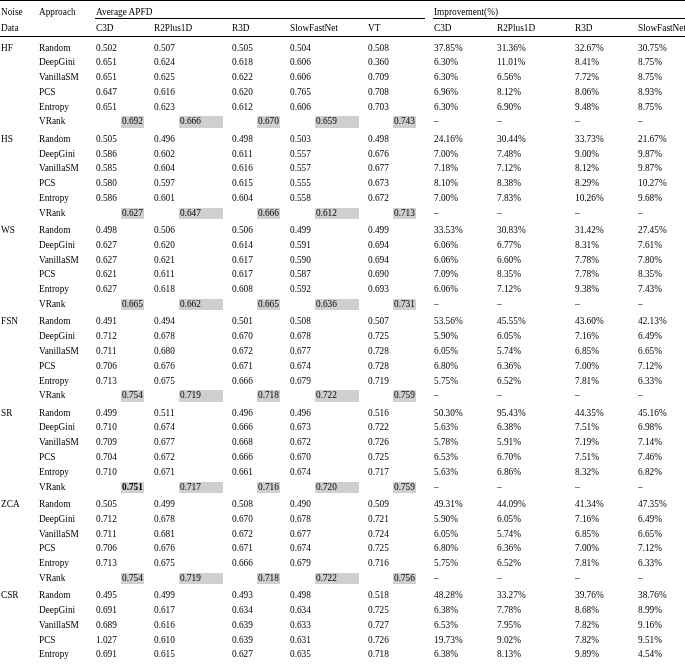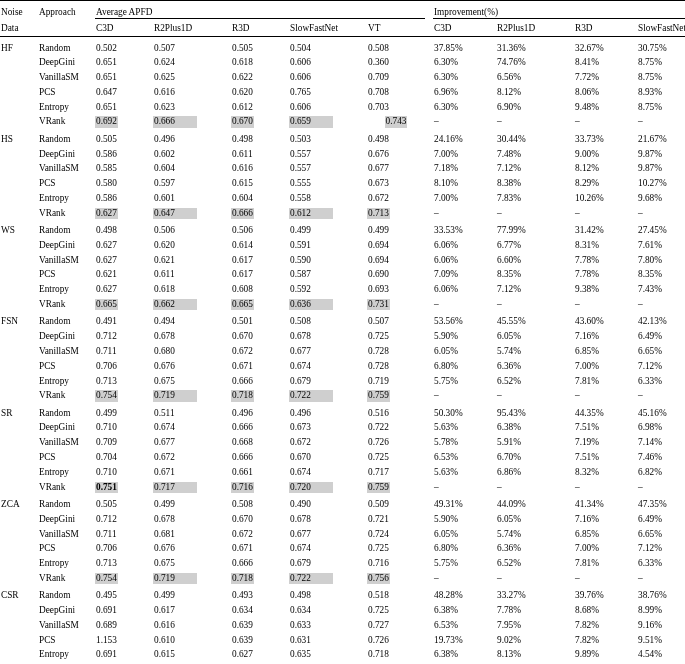--- a/index.html
+++ b/index.html
@@ -64,20 +64,21 @@
   .c-imp-w   { width: 78px;  }
 
   .vrank-label { font-weight: bold; }
 
   .cellwrap {
     display: inline-block;
     padding: 1px 1px 1px 1px;
   }
   .hl .cellwrap {
     background: #cfcfcf;
+    margin-left: 26px;
   }
   .hl-wide .cellwrap {
     background: #cfcfcf;
     padding-right: 22px;
   }
   .dash { letter-spacing: 0; }
 </style>
 </head>
 <body>
 
@@ -164,21 +165,21 @@
         <tr class="datarow">
           <td><span class="cellwrap"></span></td>
           <td><span class="cellwrap">DeepGini</span></td>
           <td><span class="cellwrap">0.651</span></td>
           <td><span class="cellwrap">0.624</span></td>
           <td><span class="cellwrap">0.618</span></td>
           <td><span class="cellwrap">0.606</span></td>
           <td><span class="cellwrap">0.360</span></td>
           <td><span class="cellwrap"></span></td>
           <td><span class="cellwrap">6.30%</span></td>
-          <td><span class="cellwrap">74.76%</span></td>
+          <td><span class="cellwrap">11.01%</span></td>
           <td><span class="cellwrap">8.41%</span></td>
           <td><span class="cellwrap">8.75%</span></td>
         </tr>
         <tr class="datarow">
           <td><span class="cellwrap"></span></td>
           <td><span class="cellwrap">VanillaSM</span></td>
           <td><span class="cellwrap">0.651</span></td>
           <td><span class="cellwrap">0.625</span></td>
           <td><span class="cellwrap">0.622</span></td>
           <td><span class="cellwrap">0.606</span></td>
@@ -217,21 +218,21 @@
           <td><span class="cellwrap">9.48%</span></td>
           <td><span class="cellwrap">8.75%</span></td>
         </tr>
         <tr class="datarow">
           <td><span class="cellwrap"></span></td>
           <td class="vrank-label"><span class="cellwrap">VRank</span></td>
           <td class="hl" style="font-weight: normal;"><span class="cellwrap">0.692</span></td>
           <td class="hl hl-wide" style="font-weight: normal;"><span class="cellwrap">0.666</span></td>
           <td class="hl" style="font-weight: normal;"><span class="cellwrap">0.670</span></td>
           <td class="hl hl-wide" style="font-weight: normal;"><span class="cellwrap">0.659</span></td>
-          <td class="hl" style="font-weight: normal; text-align: center;"><span class="cellwrap">0.743</span></td>
+          <td class="hl" style="font-weight: normal;"><span class="cellwrap">0.743</span></td>
           <td><span class="cellwrap"></span></td>
           <td class="dash"><span class="cellwrap">–</span></td>
           <td class="dash"><span class="cellwrap">–</span></td>
           <td class="dash"><span class="cellwrap">–</span></td>
           <td class="dash"><span class="cellwrap">–</span></td>
         </tr>
         <tr class="datarow grpfirst">
           <td><span class="cellwrap">HS</span></td>
           <td><span class="cellwrap">Random</span></td>
           <td><span class="cellwrap">0.505</span></td>
@@ -318,21 +319,21 @@
         <tr class="datarow grpfirst">
           <td><span class="cellwrap">WS</span></td>
           <td><span class="cellwrap">Random</span></td>
           <td><span class="cellwrap">0.498</span></td>
           <td><span class="cellwrap">0.506</span></td>
           <td><span class="cellwrap">0.506</span></td>
           <td><span class="cellwrap">0.499</span></td>
           <td><span class="cellwrap">0.499</span></td>
           <td><span class="cellwrap"></span></td>
           <td><span class="cellwrap">33.53%</span></td>
-          <td><span class="cellwrap">77.99%</span></td>
+          <td><span class="cellwrap">30.83%</span></td>
           <td><span class="cellwrap">31.42%</span></td>
           <td><span class="cellwrap">27.45%</span></td>
         </tr>
         <tr class="datarow">
           <td><span class="cellwrap"></span></td>
           <td><span class="cellwrap">DeepGini</span></td>
           <td><span class="cellwrap">0.627</span></td>
           <td><span class="cellwrap">0.620</span></td>
           <td><span class="cellwrap">0.614</span></td>
           <td><span class="cellwrap">0.591</span></td>
@@ -689,21 +690,21 @@
           <td><span class="cellwrap">0.727</span></td>
           <td><span class="cellwrap"></span></td>
           <td><span class="cellwrap">6.53%</span></td>
           <td><span class="cellwrap">7.95%</span></td>
           <td><span class="cellwrap">7.82%</span></td>
           <td><span class="cellwrap">9.16%</span></td>
         </tr>
         <tr class="datarow">
           <td><span class="cellwrap"></span></td>
           <td><span class="cellwrap">PCS</span></td>
-          <td><span class="cellwrap">1.153</span></td>
+          <td><span class="cellwrap">1.027</span></td>
           <td><span class="cellwrap">0.610</span></td>
           <td><span class="cellwrap">0.639</span></td>
           <td><span class="cellwrap">0.631</span></td>
           <td><span class="cellwrap">0.726</span></td>
           <td><span class="cellwrap"></span></td>
           <td><span class="cellwrap">19.73%</span></td>
           <td><span class="cellwrap">9.02%</span></td>
           <td><span class="cellwrap">7.82%</span></td>
           <td><span class="cellwrap">9.51%</span></td>
         </tr>

